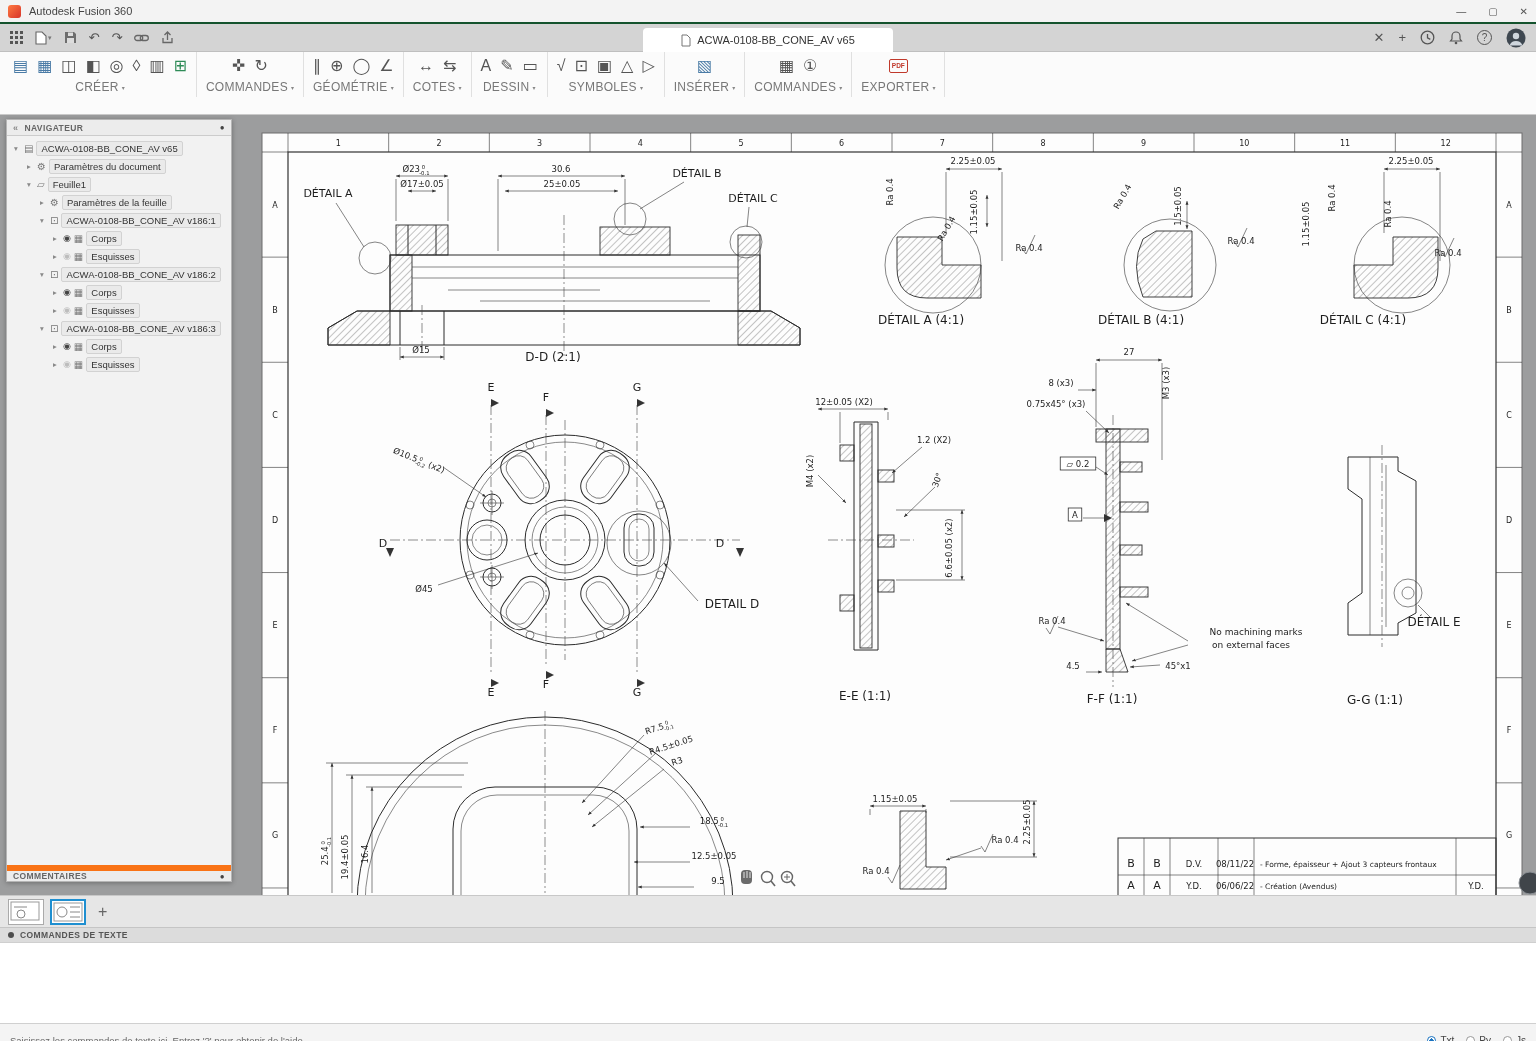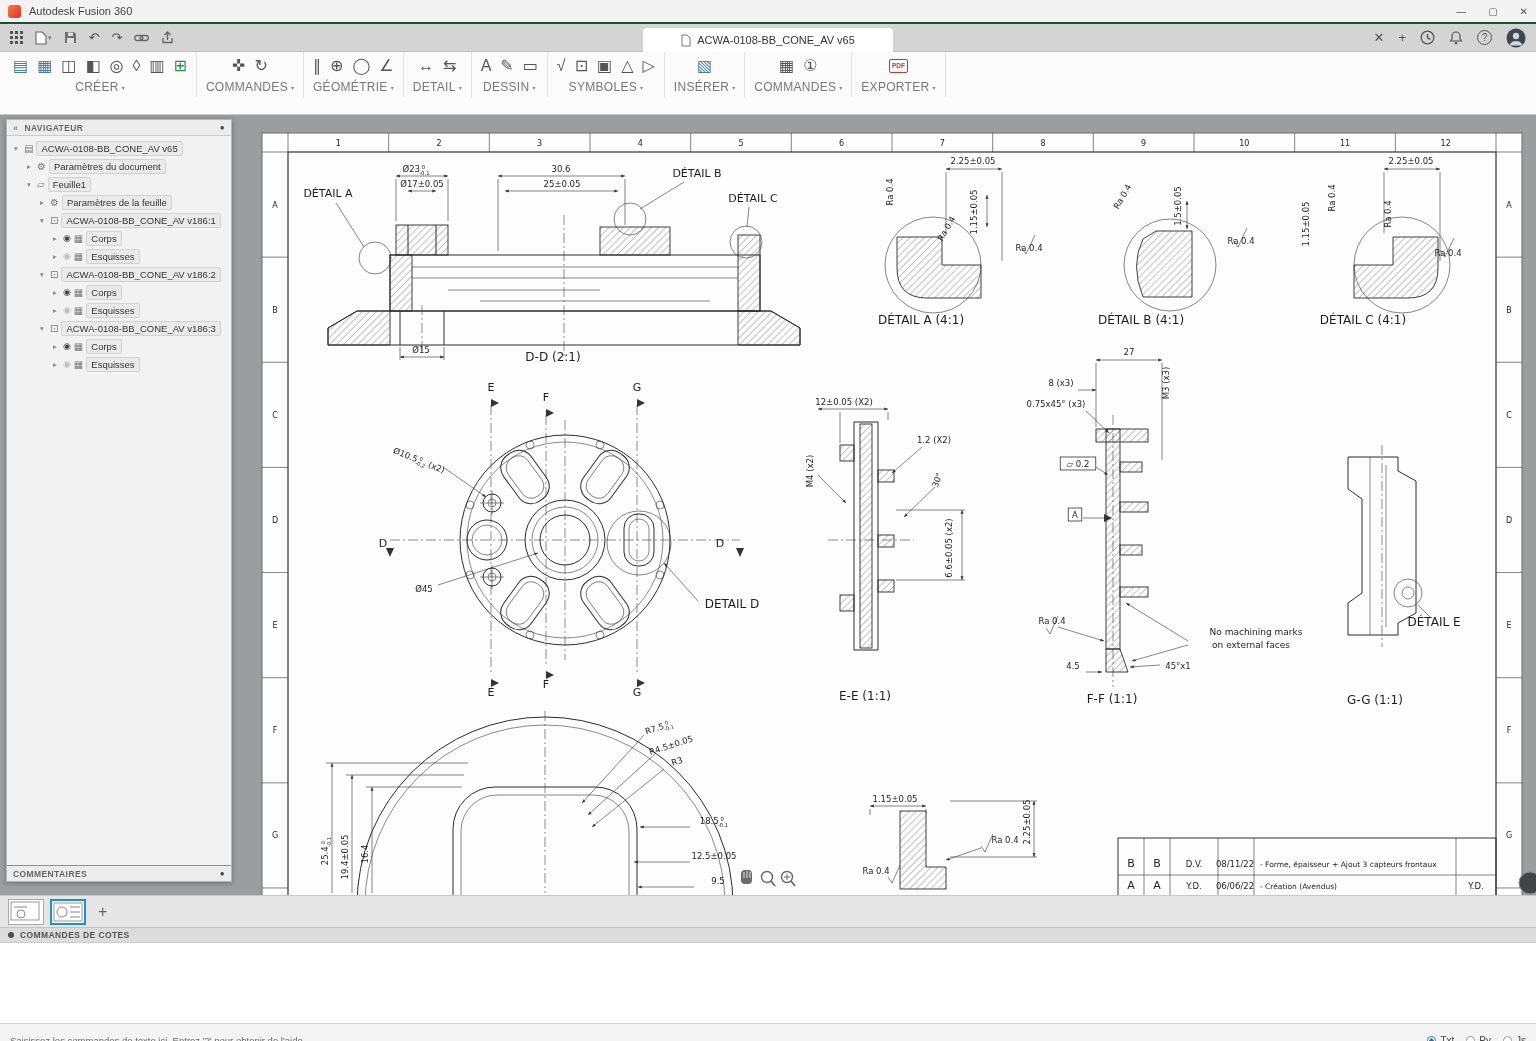--- a/index.html
+++ b/index.html
@@ -59,21 +59,21 @@
     font-size:8.5px;font-weight:bold;color:#666;padding:0 6px;gap:6px;letter-spacing:.4px}
   .nheader .hdot{margin-left:auto;font-size:8px;color:#444}
   .nheader .hcollapse{font-size:9px;color:#888}
   #nav-tree{padding-top:3px}
   .nrow{display:flex;align-items:center;height:18px;font-size:10px;color:#333;gap:3px;white-space:nowrap;overflow:hidden;cursor:default}
   .narrow{width:10px;color:#8a8a8a;font-size:7.5px;text-align:center;flex:none}
   .neye{color:#444;font-size:9px;flex:none}
   .neye.off{color:#bdbdbd}
   .nicon{color:#777;font-size:10px;flex:none}
   .nlabel{background:#eaeaea;border:1px solid #d2d2d2;border-radius:2px;padding:0 4px;line-height:13px;font-size:9.5px;color:#333}
-  .commentsbar{position:absolute;left:0;bottom:0;width:100%;height:16px;background:#ececec;border-top:1px solid #f97316;
+  .commentsbar{position:absolute;left:0;bottom:0;width:100%;height:16px;background:#ececec;border-top:6px solid #f97316;
     display:flex;align-items:center;font-size:8.5px;font-weight:bold;color:#666;padding:0 6px;gap:6px;letter-spacing:.4px}
   .commentsbar .hdot{margin-left:auto;font-size:8px;color:#444}
 
   
   .sheettabs{position:absolute;left:0;top:895px;right:0;height:32px;background:#e6e6e6;border-top:1px solid #c8c8c8;
     display:flex;align-items:center;gap:6px;padding:0 8px}
   .thumb{width:36px;height:26px;background:#fff;border:1px solid #aaa;cursor:pointer;position:relative}
   .thumb.active{border:2px solid #1f8fd0}
   .addsheet{font-size:16px;color:#666;cursor:pointer;padding:0 6px}
   .textbar{position:absolute;left:0;top:927px;right:0;height:15px;background:#dcdcdc;border-top:1px solid #c5c5c5;
@@ -220,21 +220,21 @@
             <span class="rlabel">GÉOMÉTRIE</span>
             <span class="rcaret">▾</span>
           </div>
         </div>
         <div class="rgroup">
           <div class="ricons">
             <span class="ricon" style="color: rgb(85, 85, 85);">↔</span>
             <span class="ricon" style="color: rgb(85, 85, 85);">⇆</span>
           </div>
           <div class="rlabel-wrap">
-            <span class="rlabel">DETAIL</span>
+            <span class="rlabel">COTES</span>
             <span class="rcaret">▾</span>
           </div>
         </div>
         <div class="rgroup">
           <div class="ricons">
             <span class="ricon" style="color: rgb(85, 85, 85);">A</span>
             <span class="ricon" style="color: rgb(85, 85, 85);">✎</span>
             <span class="ricon" style="color: rgb(85, 85, 85);">▭</span>
           </div>
           <div class="rlabel-wrap">
@@ -795,21 +795,21 @@
           <line x1="18" y1="6" x2="28" y2="6" stroke="#888"></line>
           <line x1="18" y1="11" x2="28" y2="11" stroke="#888"></line>
           <line x1="18" y1="16" x2="28" y2="16" stroke="#888"></line>
         </svg>
     </div>
     <span class="addsheet">+</span>
   </div>
 
   <div class="textbar">
     <span class="tdot"></span>
-    <span>COMMANDES DE COTES</span>
+    <span>COMMANDES DE TEXTE</span>
   </div>
   <div class="textarea"></div>
 
   <div class="statusbar">
     <span>Saisissez les commandes de texte ici. Entrez '?' pour obtenir de l'aide</span>
     <div id="mode-switches">
         <span class="mode">
           <span class="radio sel"></span>
           <span>Txt</span>
         </span>

